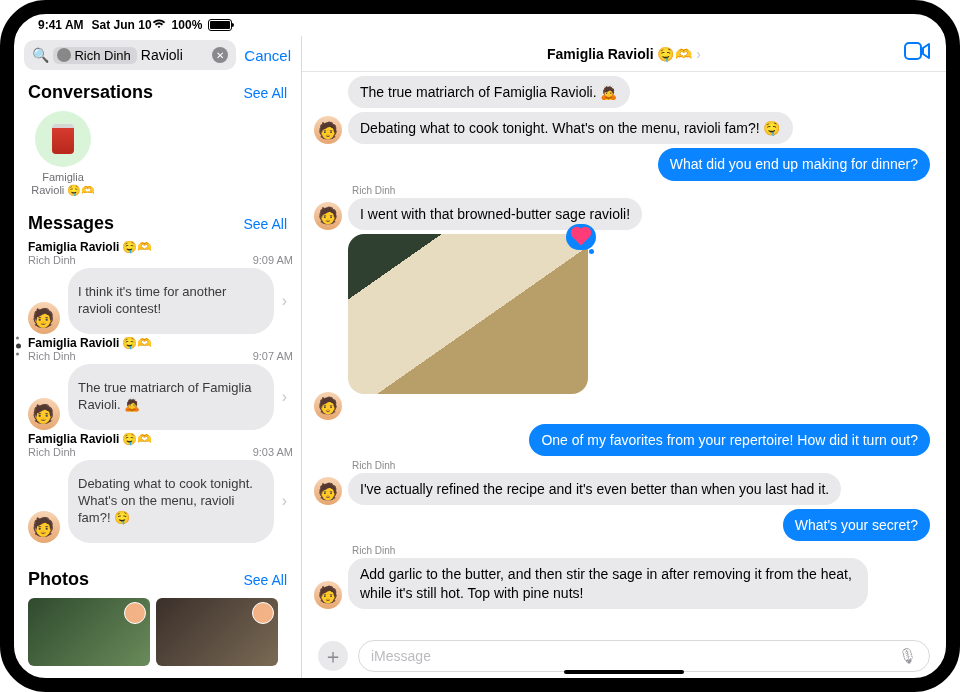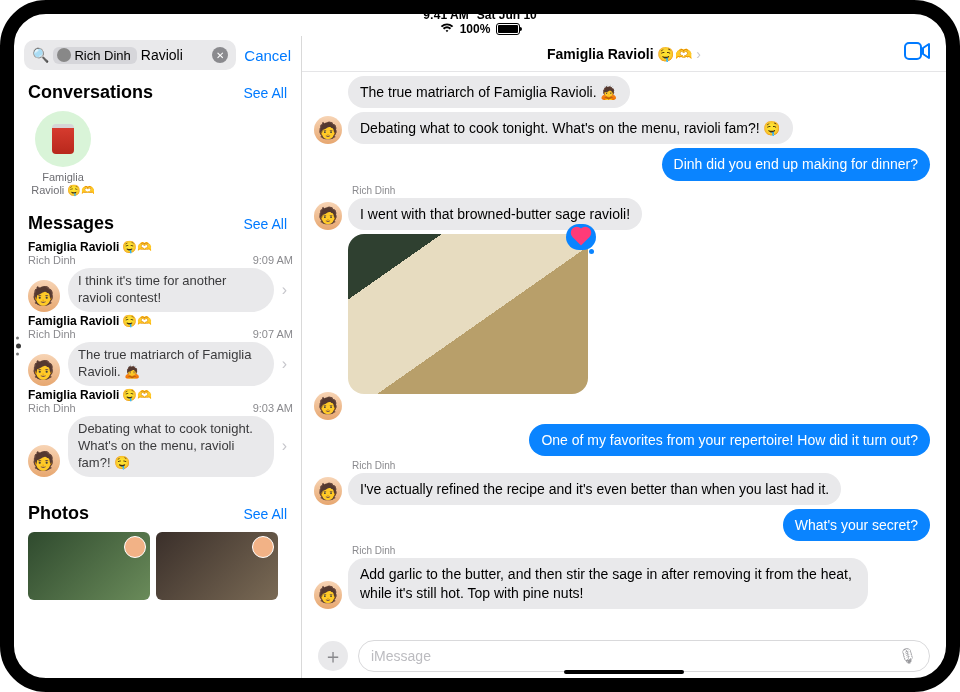--- a/index.html
+++ b/index.html
@@ -1,19 +1,19 @@
 <!DOCTYPE html>
 <html><head>
 <meta charset="utf-8">
 <style>
   * { box-sizing: border-box; margin: 0; padding: 0; font-family: -apple-system, BlinkMacSystemFont, "Helvetica Neue", sans-serif; }
   body { width: 960px; height: 692px; background: #fff; overflow: hidden; position: relative; }
   .device-frame { position: absolute; inset: 0; border: 14px solid #000; border-radius: 46px; overflow: hidden; background: #fff; display: flex; flex-direction: column; }
   
-  .status-bar { height: 22px; display: flex; align-items: center; justify-content: flex-end; padding: 0 24px; font-size: 12px; font-weight: 600; color: #000; flex-direction: column; }
+  .status-bar { height: 22px; display: flex; align-items: center; justify-content: flex-start; padding: 0 24px; font-size: 12px; font-weight: 600; color: #000; }
   .status-left { display: flex; gap: 8px; }
   .status-right { display: flex; align-items: center; gap: 6px; }
   .wifi { width: 14px; height: 10px; }
   .battery { width: 24px; height: 12px; border: 1px solid #000; border-radius: 3px; position: relative; }
   .battery::after { content:""; position:absolute; right:-3px; top:3px; width:2px; height:4px; background:#000; border-radius:0 2px 2px 0;}
   .battery-fill { position:absolute; inset:1px; background:#000; border-radius:1px;}
   .content { flex:1; display:flex; overflow:hidden; }
   
   .sidebar { width: 288px; border-right: 1px solid #d9d9d9; display:flex; flex-direction:column; overflow:hidden; }
   .search-row { display:flex; align-items:center; gap:8px; padding: 4px 10px 6px 10px; }
@@ -30,21 +30,21 @@
   .conv-row { display:flex; padding: 4px 14px 10px 14px;}
   .conv-item { width:70px; text-align:center; }
   .conv-avatar { width:56px;height:56px;border-radius:50%;background:#d9f4d8;display:flex;align-items:center;justify-content:center;margin:0 auto 4px;}
   .can { width:22px;height:30px;border-radius:4px;background:linear-gradient(#d63b2e,#b8281c);border-top:4px solid #d6d6d6;}
   .conv-name { font-size:11px; color:#6e6e73; line-height:1.2;}
   .msg-result { padding: 2px 8px 0 14px; }
   .msg-result .group { font-size:12px; font-weight:600;}
   .msg-result .meta { display:flex; justify-content:space-between; font-size:11px; color:#8a8a8e; margin-bottom:2px;}
   .msg-result .bubble-row { display:flex; align-items:center; gap:8px;}
   .mini-avatar { width:32px;height:32px;border-radius:50%;background:linear-gradient(#f7d4b5,#e7a770); flex-shrink:0; align-self:flex-end; display:flex;align-items:center;justify-content:center;font-size:18px;}
-  .result-bubble { flex:1; background:#e9e9eb; border-radius:22px; padding:5px 10px; font-size:13px; color:#3a3a3c; line-height:1.3;}
+  .result-bubble { flex:1; background:#e9e9eb; border-radius:22px; padding:16px 10px; font-size:13px; color:#3a3a3c; line-height:1.3;}
   .chevron { color:#c7c7cc; font-size:16px; padding-right:6px;}
   .photos-row { display:flex; gap:6px; padding:4px 0 0 14px;}
   .photo-thumb { width:122px;height:68px;border-radius:6px;background:linear-gradient(135deg,#2f4a2e,#6a8b5a);position:relative;overflow:hidden;}
   .photo-thumb.alt { background:linear-gradient(135deg,#3a2f2a,#7a6a55);}
   .thumb-avatar { position:absolute; right:4px; top:4px; width:22px;height:22px;border-radius:50%;background:#f2b286;border:1.5px solid #fff;}
   
   .main { flex:1; display:flex; flex-direction:column; position:relative;}
   .main-header { height:36px; display:flex; align-items:center; justify-content:center; position:relative; border-bottom:1px solid #e5e5e7;}
   .main-title { font-size:14px; font-weight:600; display:flex; align-items:center; gap:4px;}
   .main-title .chev { color:#c7c7cc; font-weight:400;}
@@ -207,21 +207,21 @@
       <div class="thread">
         <div class="row">
             <div class="avatar" style="visibility:hidden"></div>
             <div class="bubble recv">The true matriarch of Famiglia Ravioli. 🙇</div>
           </div>
         <div class="row">
             <div class="avatar">🧑</div>
             <div class="bubble recv">Debating what to cook tonight. What's on the menu, ravioli fam?! 🤤</div>
           </div>
         <div class="row sent">
-            <div class="bubble sent">Dinh did you end up making for dinner?</div>
+            <div class="bubble sent">What did you end up making for dinner?</div>
           </div>
 
         <div class="sender-label">Rich Dinh</div>
         <div class="row">
             <div class="avatar">🧑</div>
             <div class="bubble recv">I went with that browned-butter sage ravioli!</div>
           </div>
         <div class="image-bubble">
           <div class="tapback">
               <div class="heart"></div>

